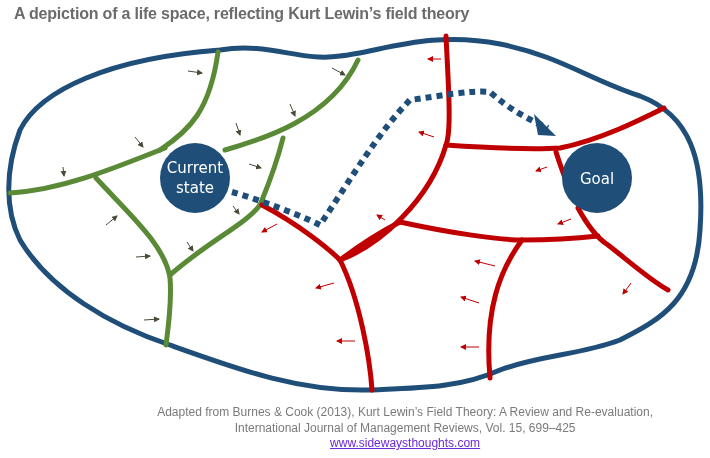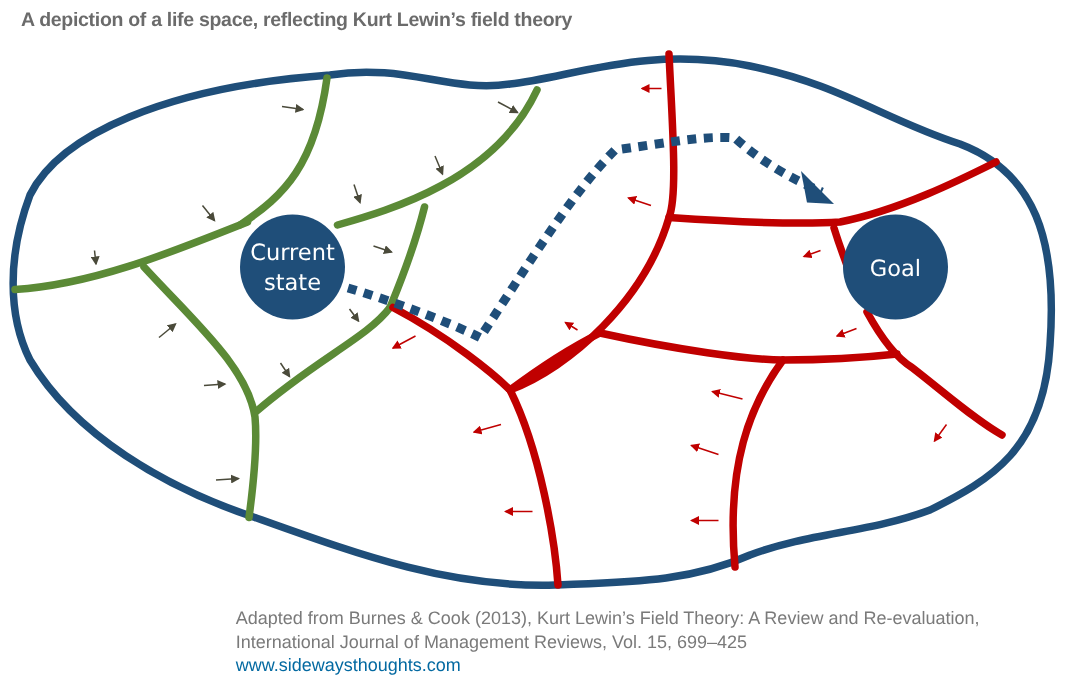--- a/index.html
+++ b/index.html
@@ -1,22 +1,22 @@
 <!DOCTYPE html>
 <html><head>
 <meta charset="utf-8">
 <style>
   html, body { margin: 0; padding: 0; background: #ffffff; }
   body { width: 710px; height: 458px; position: relative; overflow: hidden; font-family: "Liberation Sans", "DejaVu Sans", sans-serif; }
-  .title { position: absolute; left: 14px; top: 5px; font-size: 13px; font-weight: bold; color: #6b6b6b; white-space: nowrap; letter-spacing: -0.2px; }
+  .title { position: absolute; left: 14px; top: 5px; font-size: 16px; font-weight: bold; color: #6b6b6b; white-space: nowrap; letter-spacing: -0.2px; }
   svg.diagram { position: absolute; left: 0; top: 0; }
   .node-label { font-family: "DejaVu Sans", sans-serif; fill: #ffffff; font-size: 15px; }
-  .caption { position: absolute; right: 57px; top: 405px; text-align: left; font-size: 12px; line-height: 15.5px; color: #7a7a7a; }
+  .caption { position: absolute; right: 57px; top: 405px; text-align: center; font-size: 12px; line-height: 15.5px; color: #7a7a7a; }
   .caption .line { display: block; white-space: nowrap; }
-  .caption .url { color: #0369a1; }
+  .caption .url { text-decoration: underline; color: #6d28d9; }
 </style>
 </head>
 <body>
 
 <div class="title">A depiction of a life space, reflecting Kurt Lewin’s field theory</div>
 
 <svg class="diagram" width="710" height="458" viewBox="0 0 710 458">
   <defs>
     <marker id="ag" markerWidth="6" markerHeight="6" refX="5" refY="3" orient="auto" markerUnits="userSpaceOnUse">
       <path d="M0,0 L6,3 L0,6 z" fill="#4a4a3a"></path>

